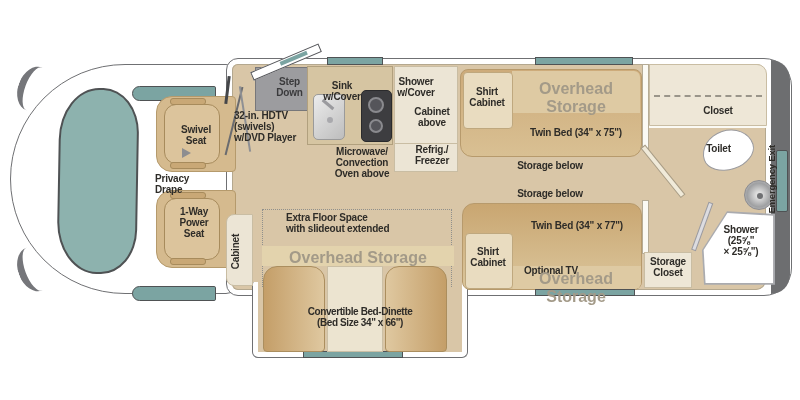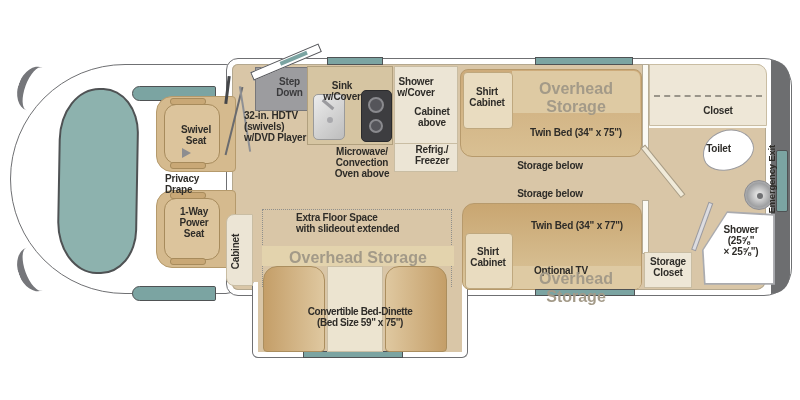--- a/index.html
+++ b/index.html
@@ -1,21 +1,21 @@
 <!DOCTYPE html>
 <html><head>
 <meta charset="utf-8">
 <style>
   html,body{margin:0;padding:0;background:#fff;}
   #plan{position:relative;width:800px;height:400px;background:#ffffff;overflow:hidden;
         font-family:"Liberation Sans",sans-serif;}
   .abs{position:absolute;}
   .lbl{position:absolute;font-weight:bold;font-size:10px;line-height:1.12;color:#2e2c28;
        text-align:center;white-space:pre-line;letter-spacing:-0.2px;z-index:40;}
-  .lbl.left{text-align:left;padding-left:10px;}
+  .lbl.left{text-align:left;}
   .lbl.gray{color:#a39a88;font-size:16px;letter-spacing:0;}
   .lbl.sm{font-size:9.5px;}
   .lbl.vert{transform:rotate(-90deg);}
   .teal{background:#7ba4a2;border:1.5px solid #4f5254;box-sizing:border-box;}
   .cream{background:#ece5d5;border:1px solid #c9bda3;box-sizing:border-box;}
   .wallv{background:#fbfaf4;border:1px solid #b5ab95;box-sizing:border-box;}
   .bench{background:linear-gradient(90deg,#c49e68,#dfc8a0);border:1px solid #ab8e5e;
          border-radius:14px 14px 4px 4px;box-sizing:border-box;}
 </style>
 </head>
@@ -180,15 +180,15 @@
   <div class="lbl sm vert" style="left:732px;top:174px;width:80px;">Emergency Exit</div>
   <div class="lbl" style="left:712px;top:224px;width:58px;">Shower
 (25⅝"
 × 25⅝")</div>
   <div class="lbl" style="left:644px;top:256px;width:48px;">Storage
 Closet</div>
   <div class="lbl left" style="left:286px;top:212px;width:126px;">Extra Floor Space
 with slideout extended</div>
   <div class="lbl gray" style="left:262px;top:249px;width:192px;">Overhead Storage</div>
   <div class="lbl" style="left:292px;top:306px;width:136px;letter-spacing:-0.4px;">Convertible Bed-Dinette
-(Bed Size 59" x 75")</div>
+(Bed Size 34" x 66")</div>
 
 </div>
 
 </body></html>

